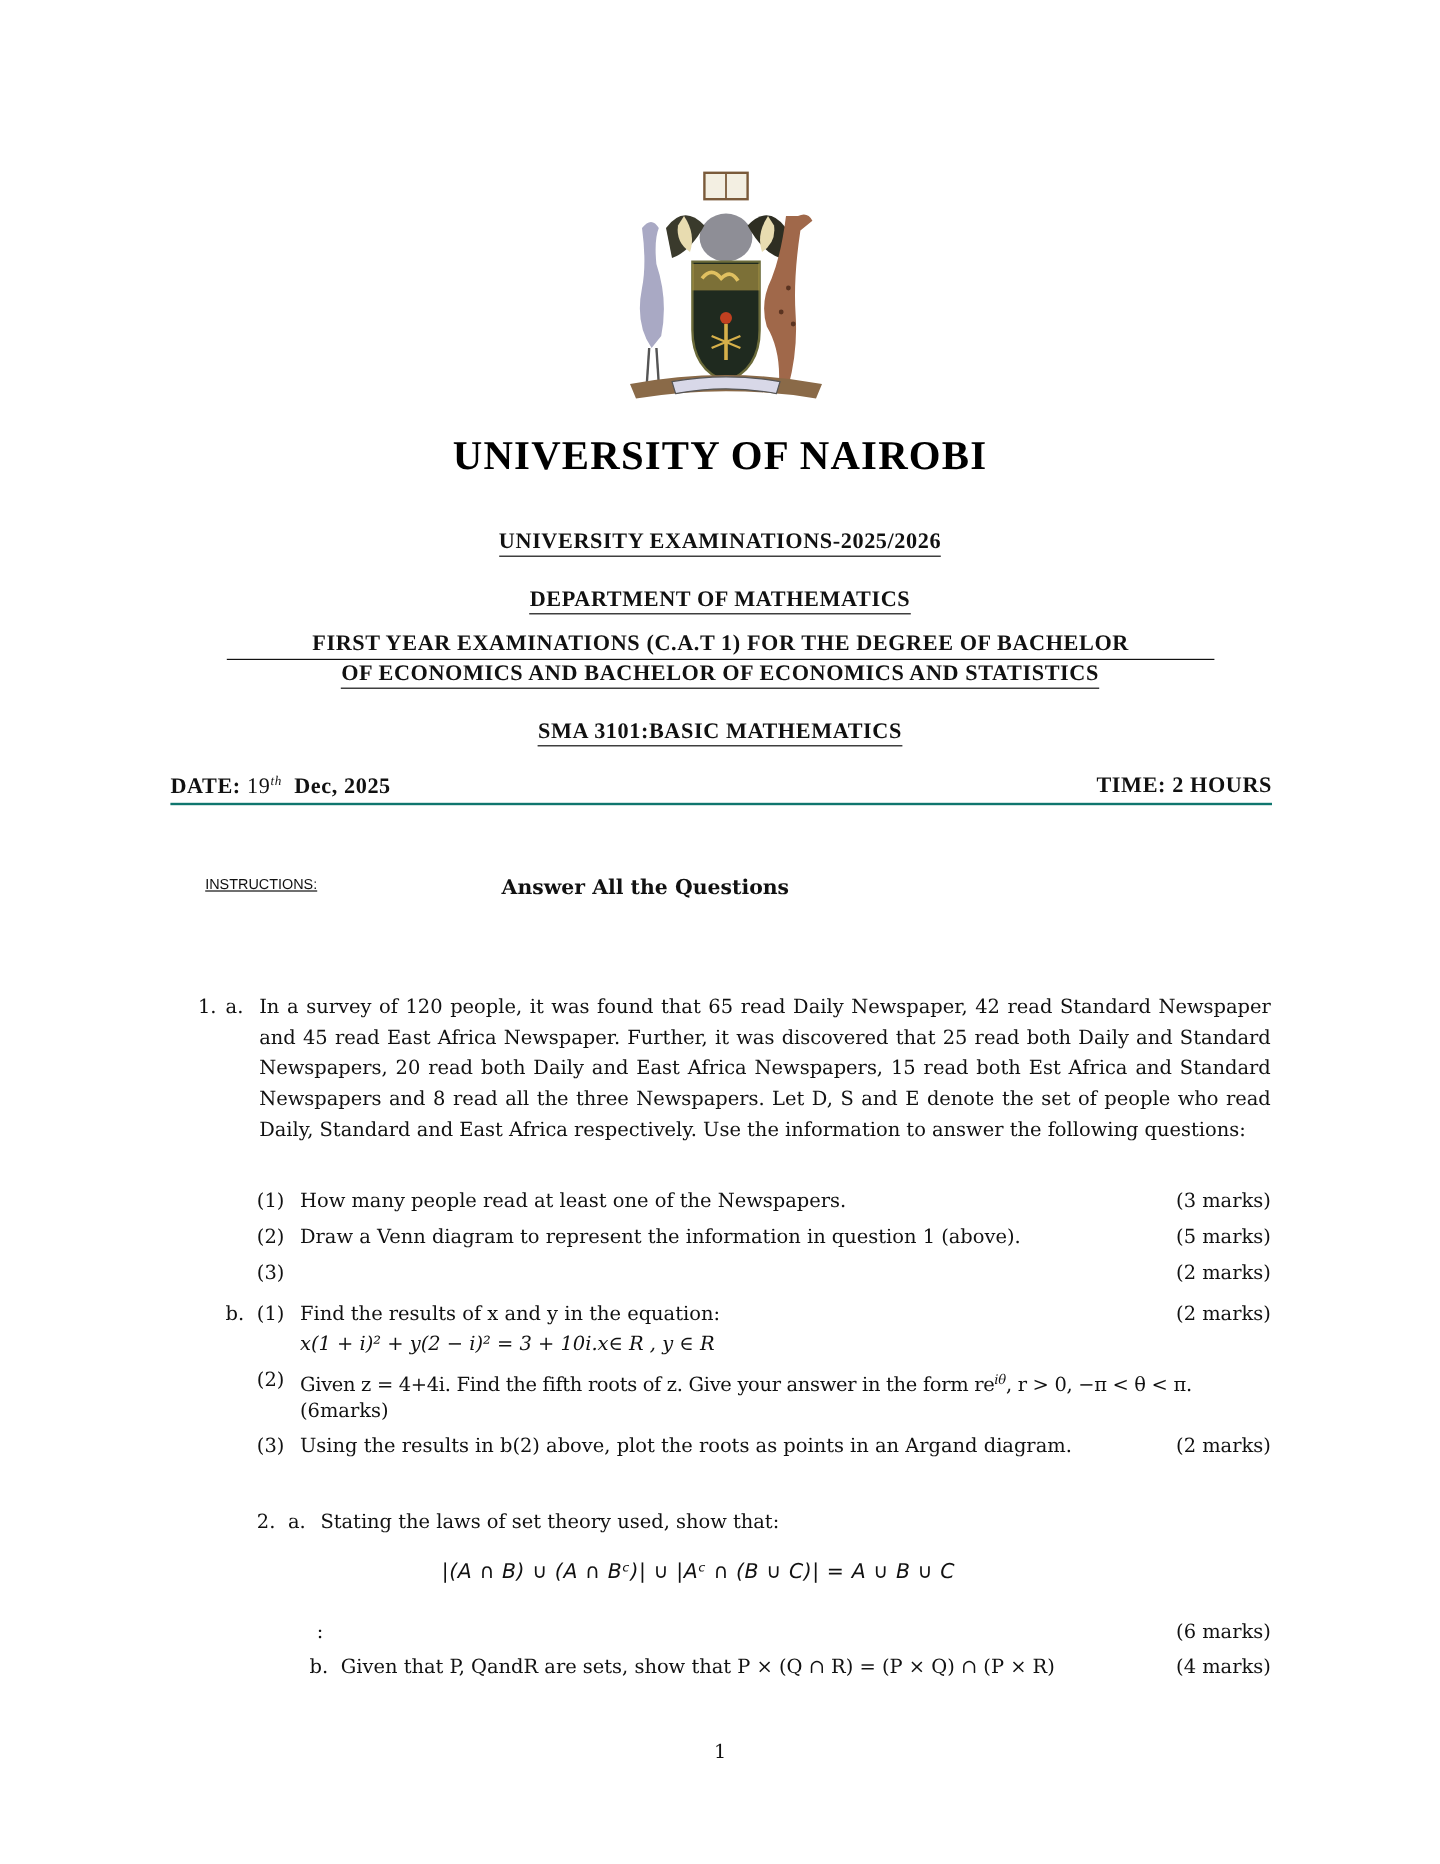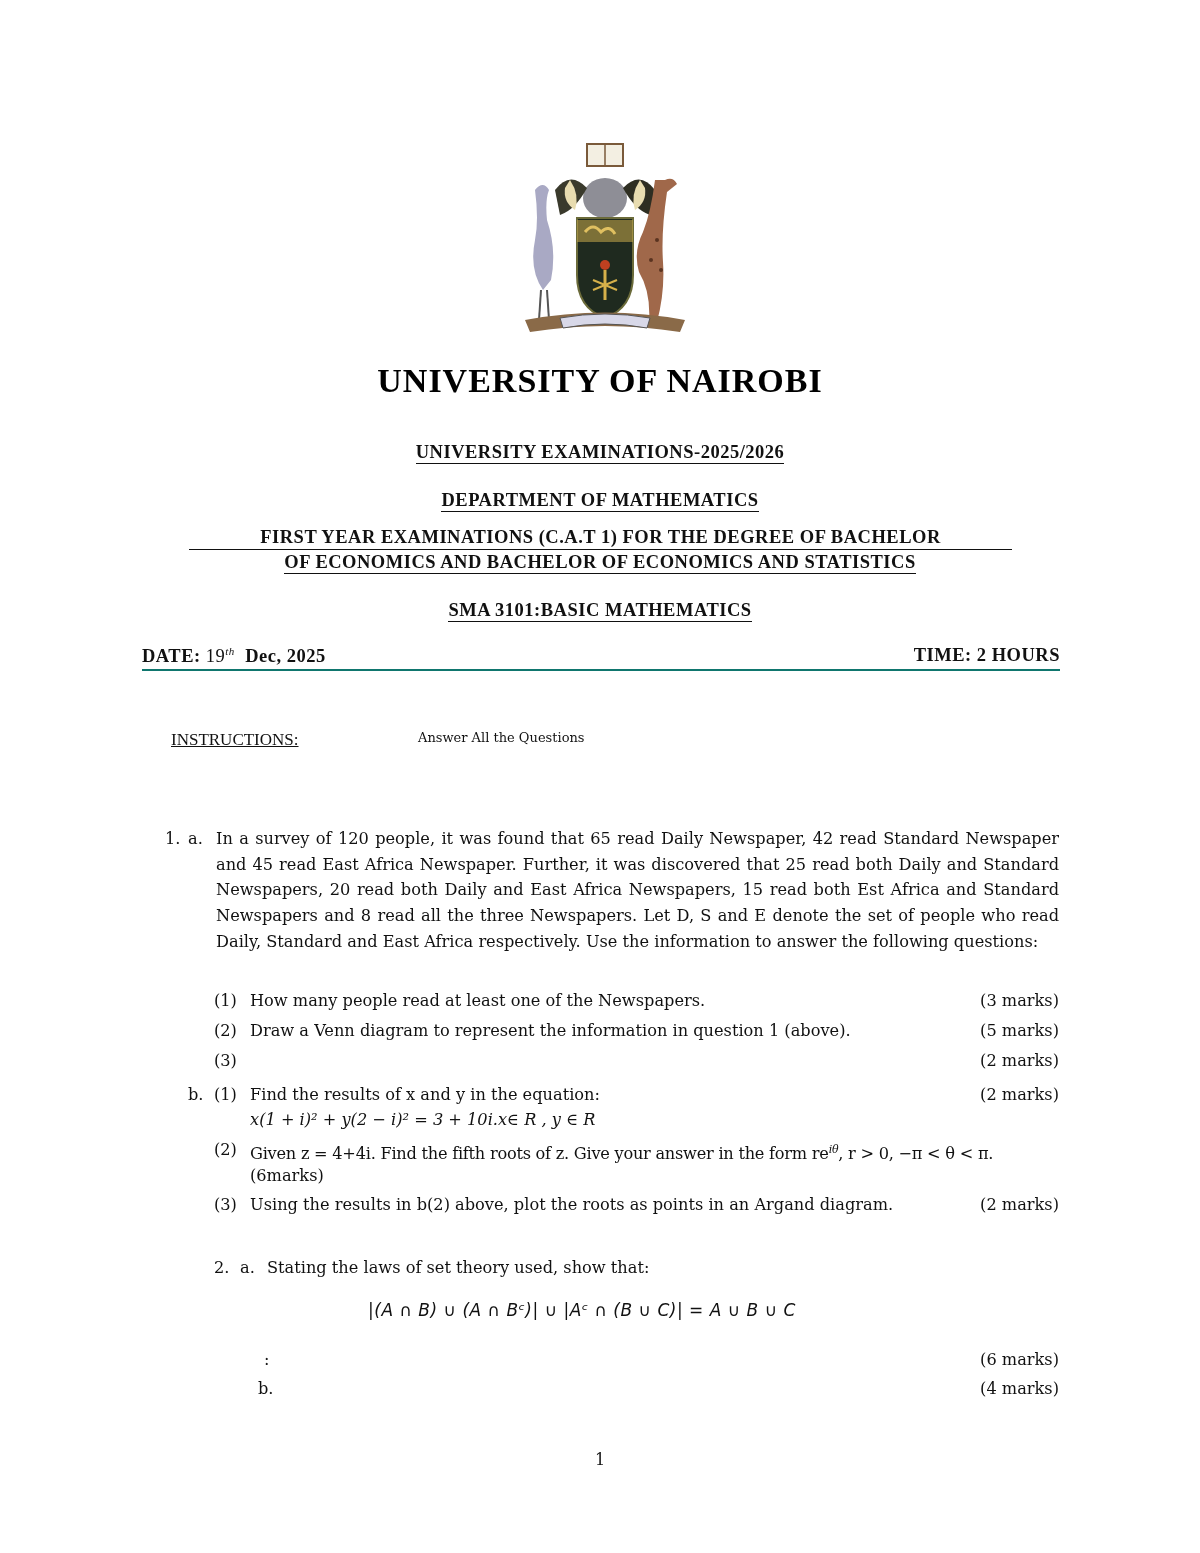--- a/index.html
+++ b/index.html
@@ -23,22 +23,22 @@
   .hdr span { border-bottom: 1.6px solid #111; padding-bottom: 1px; }
   .degree-line { left: 189px; width: 823px; text-align: center; font-family: "Liberation Serif", serif; font-size: 18.5px; font-weight: bold; letter-spacing: 0.5px; }
   .date-row {
     left: 142px; width: 918px; top: 645px; height: 24px;
     border-bottom: 2px solid #0f766e;
     font-family: "Liberation Serif", serif; font-size: 18.5px; font-weight: bold; letter-spacing: 0.5px;
   }
   .date-row .left { position: absolute; left: 0; top: 0; }
   .date-row .right { position: absolute; right: 0; top: 0; }
   sup { font-size: 11px; font-weight: normal; font-style: italic; }
-  .instr-label { left: 171px; top: 730px; font-size: 17px; text-decoration: underline; font-family: Liberation Serif, serif; }
-  .instr-text { left: 418px; top: 730px; font-size: 13px; font-family: "DejaVu Serif", serif; }
+  .instr-label { left: 171px; top: 730px; font-size: 12px; text-decoration: underline; font-family: Liberation Sans, sans-serif; }
+  .instr-text { left: 418px; top: 730px; font-size: 17px; font-family: "DejaVu Serif", serif; font-weight: bold; }
   .body-text { font-family: "DejaVu Serif", serif; font-size: 16.2px; line-height: 25.7px; color: #111; }
   .para { left: 216px; width: 843px; top: 826px; text-align: justify; }
   .row { left: 0; width: 1200px; height: 26px; }
   .row .lbl { position: absolute; }
   .row .txt { position: absolute; }
   .row .marks { position: absolute; right: 141px; }
   .formula { left: 0; width: 1164px; top: 1300px; text-align: center; font-family: "DejaVu Sans", sans-serif; font-size: 17px; letter-spacing: 0.5px; }
   .page-num { left: 0; width: 1200px; top: 1450px; text-align: center; font-size: 16px; font-family: "DejaVu Serif", serif; }
 </style>
 </head>
@@ -159,16 +159,17 @@
 
 <div class="abs formula" style="font-style:italic;">|(A ∩ B) ∪ (A ∩ Bᶜ)| ∪ |Aᶜ ∩ (B ∪ C)| = A ∪ B ∪ C</div>
 
 <div class="abs row body-text" style="top:1347px;">
   <span class="lbl" style="left:264px;">:</span>
   <span class="marks">(6 marks)</span>
 </div>
 
 <div class="abs row body-text" style="top:1376px;">
   <span class="lbl" style="left:258px;">b.</span>
+  <span class="txt" style="left:284px;">Given that P, QandR are sets, show that P × (Q ∩ R) = (P × Q) ∩ (P × R)</span>
   <span class="marks">(4 marks)</span>
 </div>
 
 <div class="abs page-num">1</div>
 
 </body></html>

